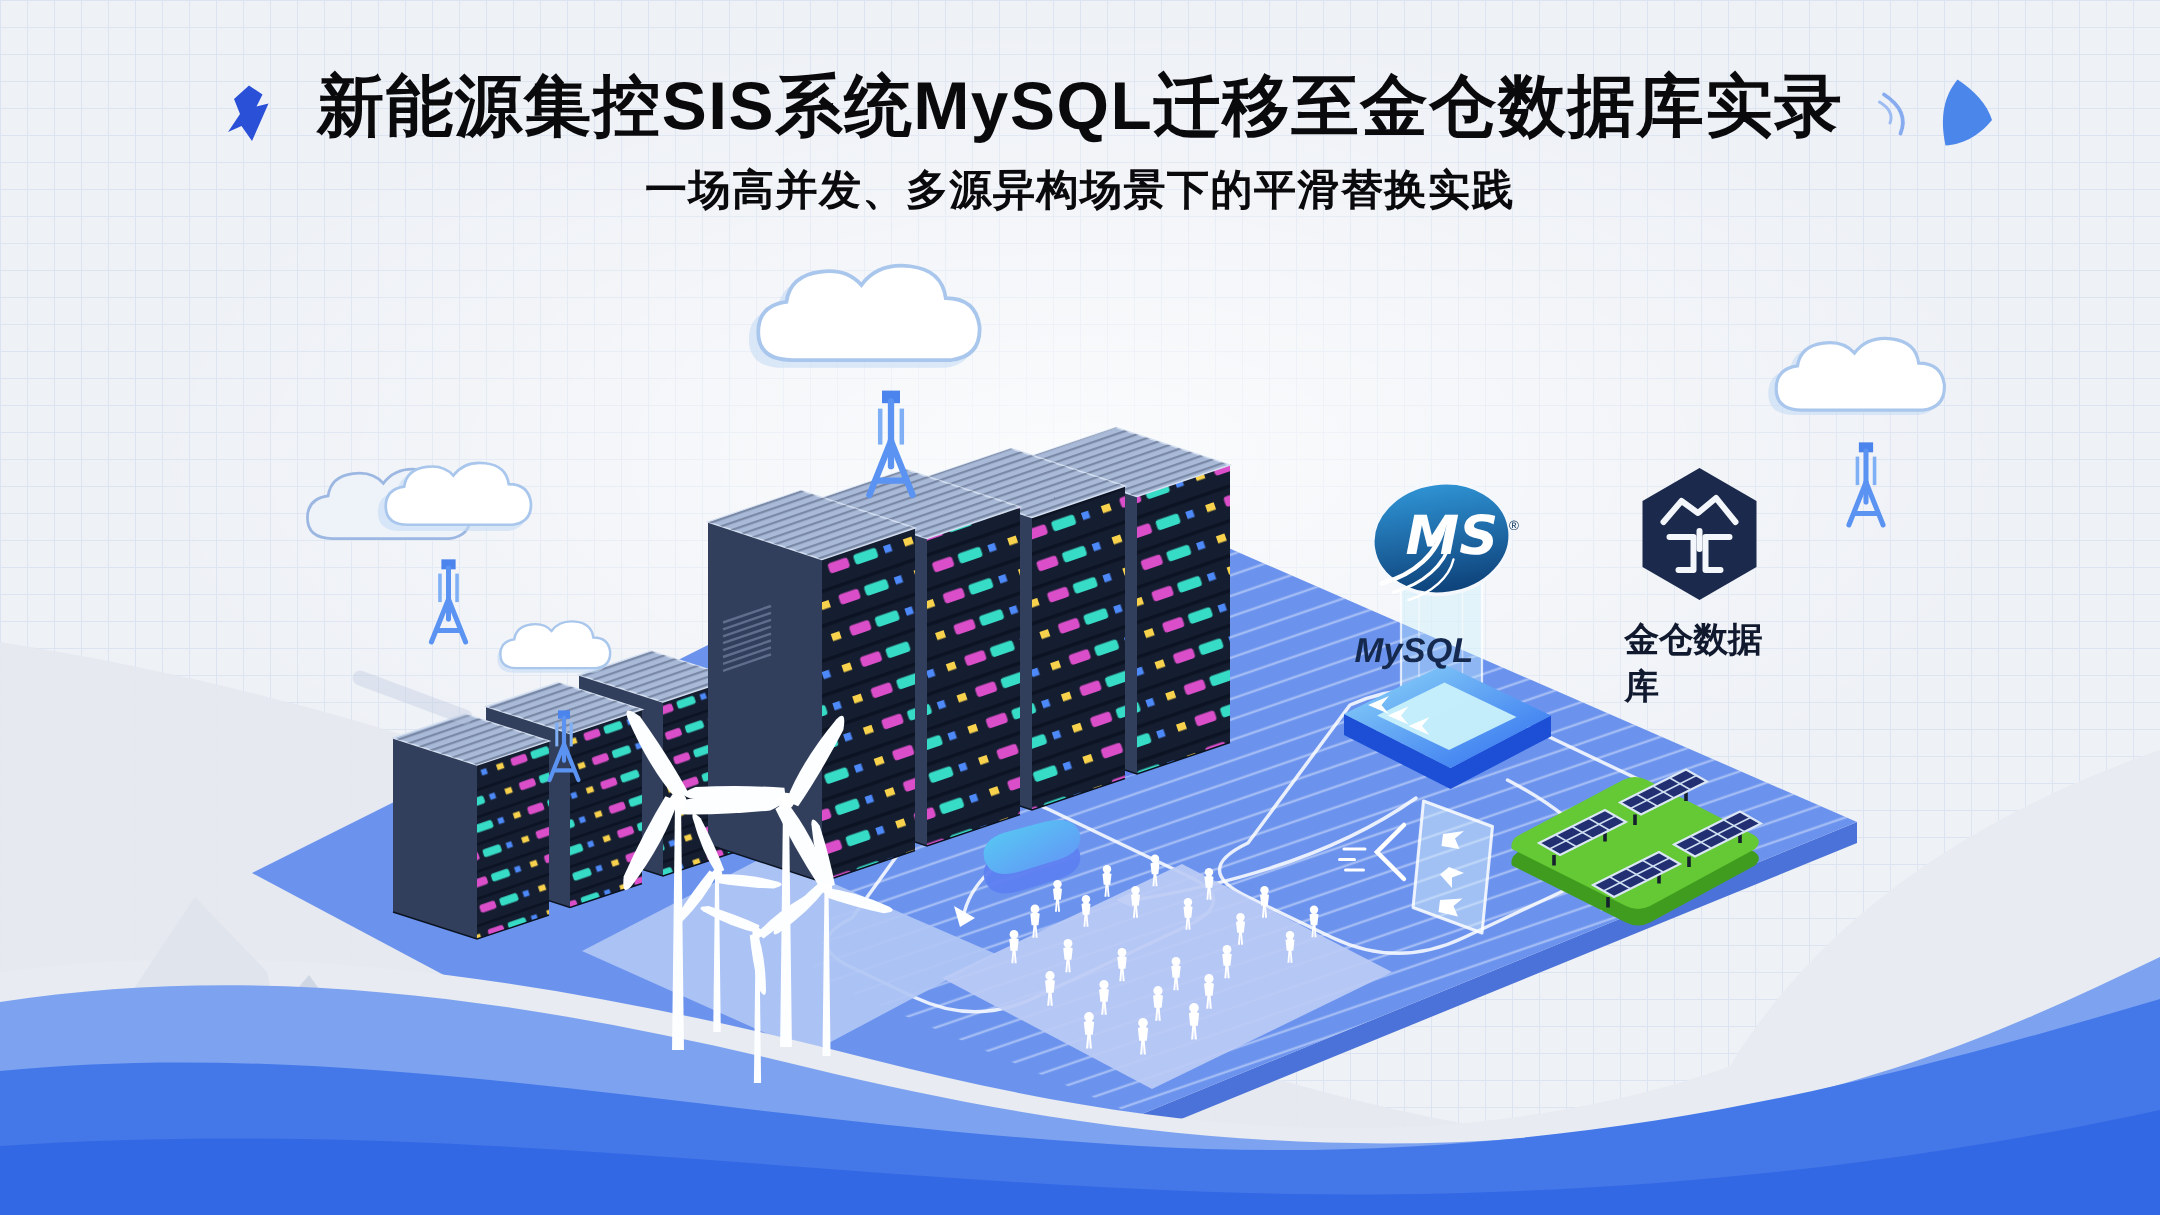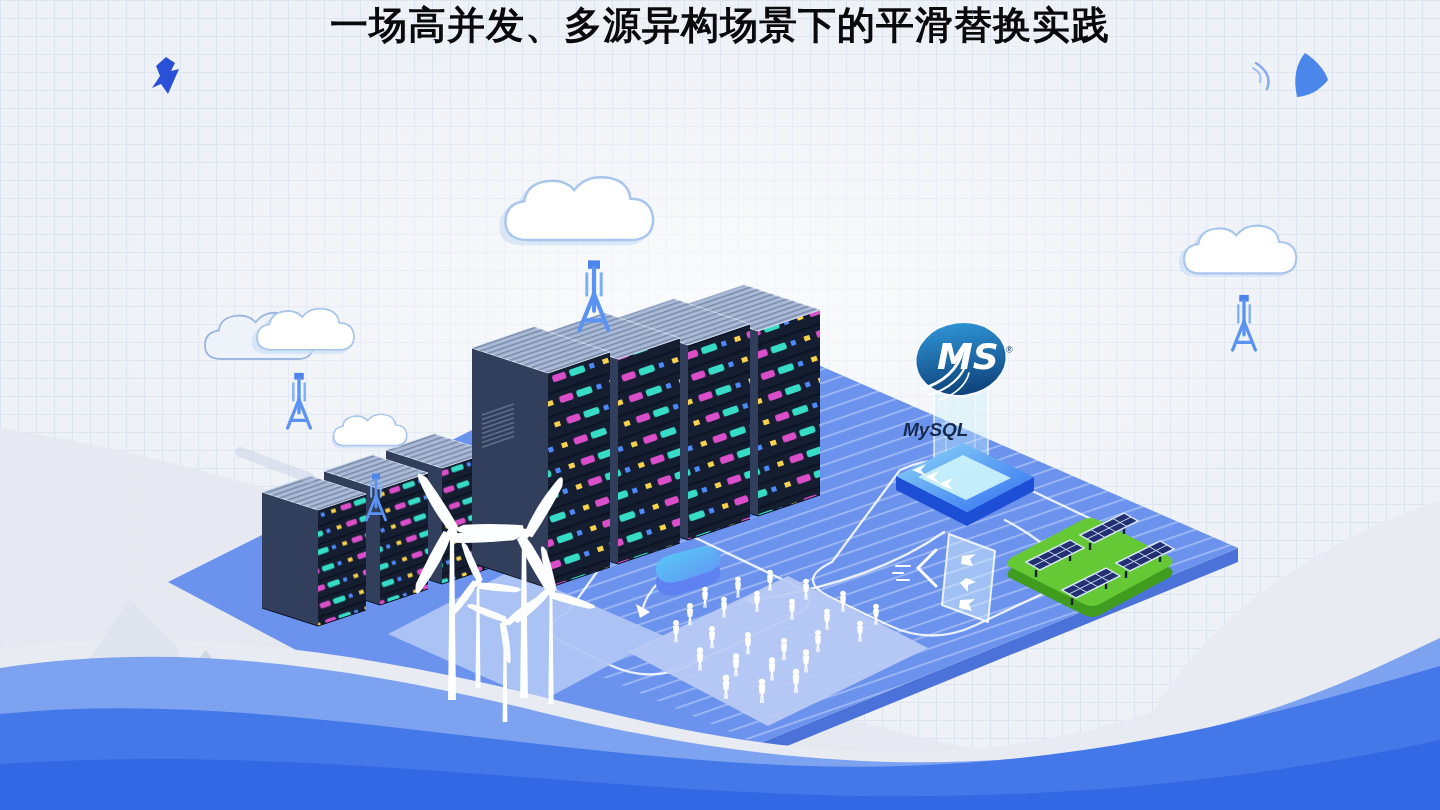--- a/index.html
+++ b/index.html
@@ -8,28 +8,28 @@
   .grid-layer{position:absolute;inset:0;
     background-image:
       radial-gradient(ellipse 900px 420px at 50% 38%, rgba(255,255,255,.75), rgba(255,255,255,0) 70%),
       linear-gradient(#dce4f1 1px, transparent 1px),
       linear-gradient(90deg, #dce4f1 1px, transparent 1px);
     background-size:100% 100%,18px 18px,18px 18px;}
   .illus{position:absolute;inset:0;}
   .title-block{position:absolute;top:0;left:0;right:0;text-align:center;z-index:5;}
   .main-title{margin:0;padding-top:46px;font-size:45px;line-height:1.1;font-weight:800;
     color:#0a0a0c;letter-spacing:1px;}
-  .sub-title{font-size:38px;font-weight:800;color:#0a0a0c;letter-spacing:1px;}
+  .sub-title{margin-top:12px;font-size:28px;font-weight:800;color:#0a0a0c;letter-spacing:1px;}
   .deco{position:absolute;z-index:6;}
   .deco-left{left:146px;top:50px;}
   .deco-right{left:1244px;top:44px;}
   .logo-box{position:absolute;z-index:6;text-align:left;}
   .logo-mysql{left:903px;top:313px;width:120px;}
   .logo-kingbase{left:1083px;top:310px;width:100px;}
-  .logo-label{margin-top:2px;font-size:19px;font-weight:800;color:#10192e;}
+  .logo-label{margin-top:2px;font-size:23px;font-weight:800;color:#10192e;}
   .logo-mysql .logo-label{font-style:italic;color:#15294e;}
 </style>
 </head>
 <body>
 
 <div class="stage">
   <div class="grid-layer"></div>
 
   <svg id="illus" class="illus" viewBox="0 0 1440 810">
     <defs>
@@ -439,20 +439,21 @@
       <use href="#cloudP" transform="translate(370,441) scale(0.62)" fill="#c6dcf5" opacity="0.6"></use>
       <use href="#cloudP" transform="translate(372,438) scale(0.62)" fill="#ffffff" stroke="#a9c6ec" stroke-width="2.6"></use>
       <use href="#cloudP" transform="translate(578,230) scale(1.27)" fill="#c6dcf5" opacity="0.6"></use>
       <use href="#cloudP" transform="translate(583,225) scale(1.25)" fill="#ffffff" stroke="#a9c6ec" stroke-width="2"></use>
       <use href="#cloudP" transform="translate(1239,265) scale(0.97)" fill="#c6dcf5" opacity="0.6"></use>
       <use href="#cloudP" transform="translate(1243,262) scale(0.95)" fill="#ffffff" stroke="#a9c6ec" stroke-width="2.2"></use>
     </g>
   </svg>
 
   <div class="title-block">
+    <h1 class="main-title">新能源集控SIS系统MySQL迁移至金仓数据库实录</h1>
     <div class="sub-title">一场高并发、多源异构场景下的平滑替换实践</div>
   </div>
 
   <svg class="deco deco-left" width="40" height="52">
     <polygon points="20,7 29,13 25,21 33,19 22,44 15,34 6,38 14,26 10,16" fill="#2b50d8"></polygon>
   </svg>
   <svg class="deco deco-right" width="92" height="60">
     <path d="M12,19 Q29,30 23,45" stroke="#86abef" stroke-width="2.5" fill="none" stroke-linecap="round"></path>
     <path d="M9,24 Q19,30 16,38" stroke="#9dbcf2" stroke-width="2" fill="none" stroke-linecap="round"></path>
     <path d="M53,53 C49,34 52,20 61,9 C72,16 81,26 84,36 C74,48 64,52 53,53 Z" fill="#4b86ea"></path>
@@ -471,13 +472,25 @@
       <g stroke="#ffffff" fill="none" stroke-linecap="round">
         <path d="M18,76 C40,70 56,56 60,36" stroke-width="3"></path>
         <path d="M26,82 C46,76 60,64 64,48" stroke-width="2.2"></path>
         <path d="M36,87 C52,82 63,72 66,60" stroke-width="1.6"></path>
       </g>
       <text x="103" y="40" font-size="9" fill="#0d3a66">®</text>
     </svg>
     <div class="logo-label">MySQL</div>
   </div>
 
+  <div class="logo-box logo-kingbase">
+    <svg width="100" height="94" viewBox="0 0 100 94">
+      <polygon points="50,2 88,24 88,68 50,90 12,68 12,24" fill="#1b2a4c"></polygon>
+      <g stroke="#f3f6fa" stroke-width="4" fill="none" stroke-linecap="round" stroke-linejoin="round">
+        <path d="M26,38 L38,24 L49,32 L61,22 L74,38"></path>
+        <path d="M30,48 H46 V70 H36"></path>
+        <path d="M70,48 H54 V70 H64"></path>
+        <path d="M50,44 V56"></path>
+      </g>
+    </svg>
+    <div class="logo-label">金仓数据库</div>
+  </div>
 </div>
 
 </body></html>

